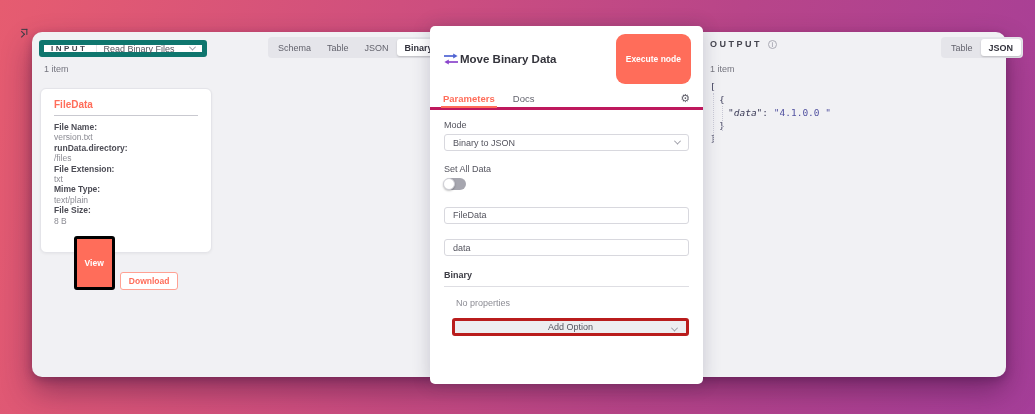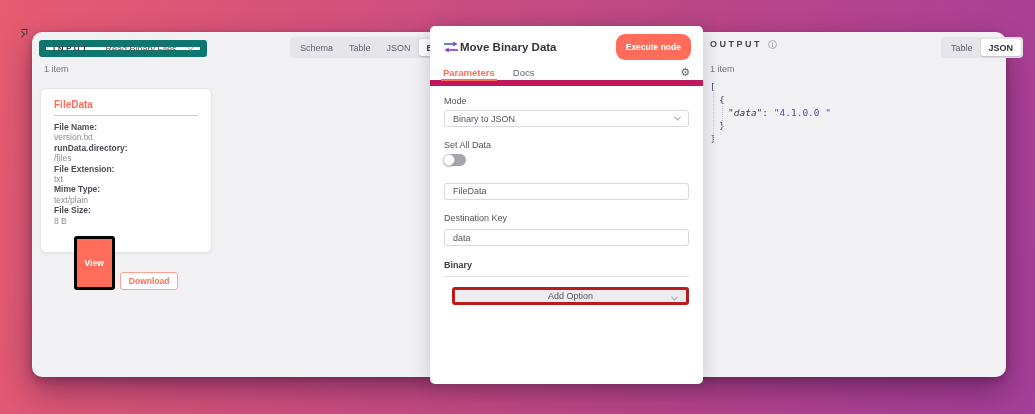--- a/index.html
+++ b/index.html
@@ -23,44 +23,44 @@
   .collapse-arrow i::after { margin:-4px 0 0 3px; }
 
   
   .chev { width:5px; height:5px; border-right:1.2px solid #9a9aa4; border-bottom:1.2px solid #9a9aa4; transform:rotate(45deg) translate(-1px,-1px); flex:0 0 auto; }
   .item-count { position:absolute; font-size:9px; color:#74747e; }
   .tab-group { position:absolute; display:flex; align-items:center; background:#e5e5ea; border-radius:4px; padding:2px; font-size:9px; color:#63636d; }
   .tab { padding:3.5px 8px; border-radius:3px; cursor:default; white-space:nowrap; }
   .tab.active { background:#fff; color:#33333d; font-weight:700; box-shadow:0 1px 2px rgba(0,0,0,.18); }
 
   
-  .input-select { position:absolute; left:39px; top:40px; width:168px; height:17px; display:flex; align-items:center; background:#fff; border:7px solid #0f766e; border-radius:3px; }
+  .input-select { position:absolute; left:39px; top:40px; width:168px; height:17px; display:flex; align-items:center; background:#fff; border:5px solid #0f766e; border-radius:3px; }
   .input-label { padding:0 8px 0 7px; font-size:8px; font-weight:700; letter-spacing:2.5px; color:#43434d; }
   .input-vdiv { width:1px; align-self:stretch; background:#e2e2e7; }
   .input-select .sel-value { flex:1; padding-left:7px; font-size:9px; color:#55555e; }
   .input-select .chev { margin-right:7px; }
-  .left-tabs { left:290px; top:37px;justify-content:flex-end; }
+  .left-tabs { left:268px; top:37px;justify-content:flex-end; }
   .count-left { left:44px; top:64px; }
 
   .file-card { position:absolute; left:40px; top:88px; width:172px; height:165px; background:#fff; border:1px solid #e4e4e9; border-radius:6px; padding:10px 13px 0; box-shadow:0 1px 3px rgba(0,0,0,.05); }
   .card-title { font-size:10px; font-weight:700; color:#ff6d5a; }
   .card-hr { border:none; border-top:1px solid #c9c9d0; margin:5px 0 6px; }
   .f-label { font-size:8.5px; font-weight:700; color:#4c4c55; line-height:10.4px; }
   .f-value { font-size:8.5px; color:#8b8b93; line-height:10.4px; }
   .card-buttons { display:flex; justify-content:center; gap:5px; margin-top:10px; }
   .btn { font-family:inherit; font-size:8.5px; font-weight:700; padding:3px 8px; border-radius:3px; cursor:pointer; }
   .btn-view { background:#ff6d5a; color:#fff; border:3px solid #000000; }
   .btn-download { background:#fff; color:#ff6d5a; border:1px solid #ffa193;margin-top:36px; }
 
   
   .node-panel { position:absolute; left:430px; top:26px; width:273px; height:358px; background:#fff; border-radius:5px; box-shadow:0 0 18px rgba(46,41,74,.22); }
   .np-header { display:flex; align-items:center; gap:1px; padding:8px 12px 5px 13px; }
   .np-title { flex:1; font-size:11.5px; font-weight:700; color:#34343c; }
-  .execute-btn { background:#ff6d5a; color:#fff; border:none; border-radius:9px; font-family:inherit; font-size:8.5px; font-weight:600; padding:8px 10px; cursor:pointer; }
-  .np-tabs { display:flex; align-items:center; gap:18px; height:21px; padding:0 13px; border-bottom:6px solid #be185d; font-size:9.5px; }
+  .execute-btn { background:#ff6d5a; color:#fff; border:none; border-radius:9px; font-family:inherit; font-size:8.5px; font-weight:600; padding:20px 10px; cursor:pointer; }
+  .np-tabs { display:flex; align-items:center; gap:18px; height:21px; padding:0 13px; border-bottom:3px solid #be185d; font-size:9.5px; }
   .np-tab { color:#63636d; position:relative; height:100%; display:flex; align-items:center; }
   .np-tab.active { color:#ff6d5a; font-weight:700; }
   .np-tab.active::after { content:""; position:absolute; left:-2px; right:-2px; bottom:-1px; height:2px; background:#ff6d5a; }
   .gear { margin-left:auto; font-family:"DejaVu Sans", sans-serif; font-size:11px; color:#5f5f6a; cursor:pointer; }
   .np-body { padding:10px 14px 0; }
   .field-label { font-size:9px; color:#54545e; margin-bottom:4px; }
   .select-box { height:17px; border:1px solid #d8d8de; border-radius:3px; background:#fff; display:flex; align-items:center; justify-content:space-between; padding:0 8px; font-size:9px; color:#54545e; margin-bottom:13px; }
   .toggle { width:22px; height:12px; background:#a6a6af; border-radius:6px; position:relative; margin-bottom:14px; cursor:pointer; }
   .toggle .knob { position:absolute; left:-1px; top:0; width:12px; height:12px; background:#fff; border:1px solid #cfcfd6; border-radius:50%; box-shadow:0 1px 2px rgba(0,0,0,.25); }
   .text-input { width:100%; height:17px; border:1px solid #d8d8de; border-radius:3px; padding:0 8px; font-family:inherit; font-size:9px; color:#54545e; margin-bottom:13px; }
@@ -152,25 +152,25 @@
       <span class="chev"></span>
     </div>
 
     <div class="field-label">Set All Data</div>
     <div class="toggle">
         <span class="knob"></span>
       </div>
 
     <input class="text-input" type="text" value="FileData" style="">
 
-    <div class="field-label">Destination Key</div>
     <input class="text-input" type="text" value="data" style="">
 
     <div class="options-header">Binary</div>
     <hr class="options-hr">
+    <div class="no-props">No properties</div>
     <div class="add-option">
       <span>Add Option</span>
       <span class="chev"></span>
     </div>
   </div>
 </div>
 
 <div class="output-header">
   <span class="output-label">OUTPUT</span>
   <span class="info-icon">i</span>

